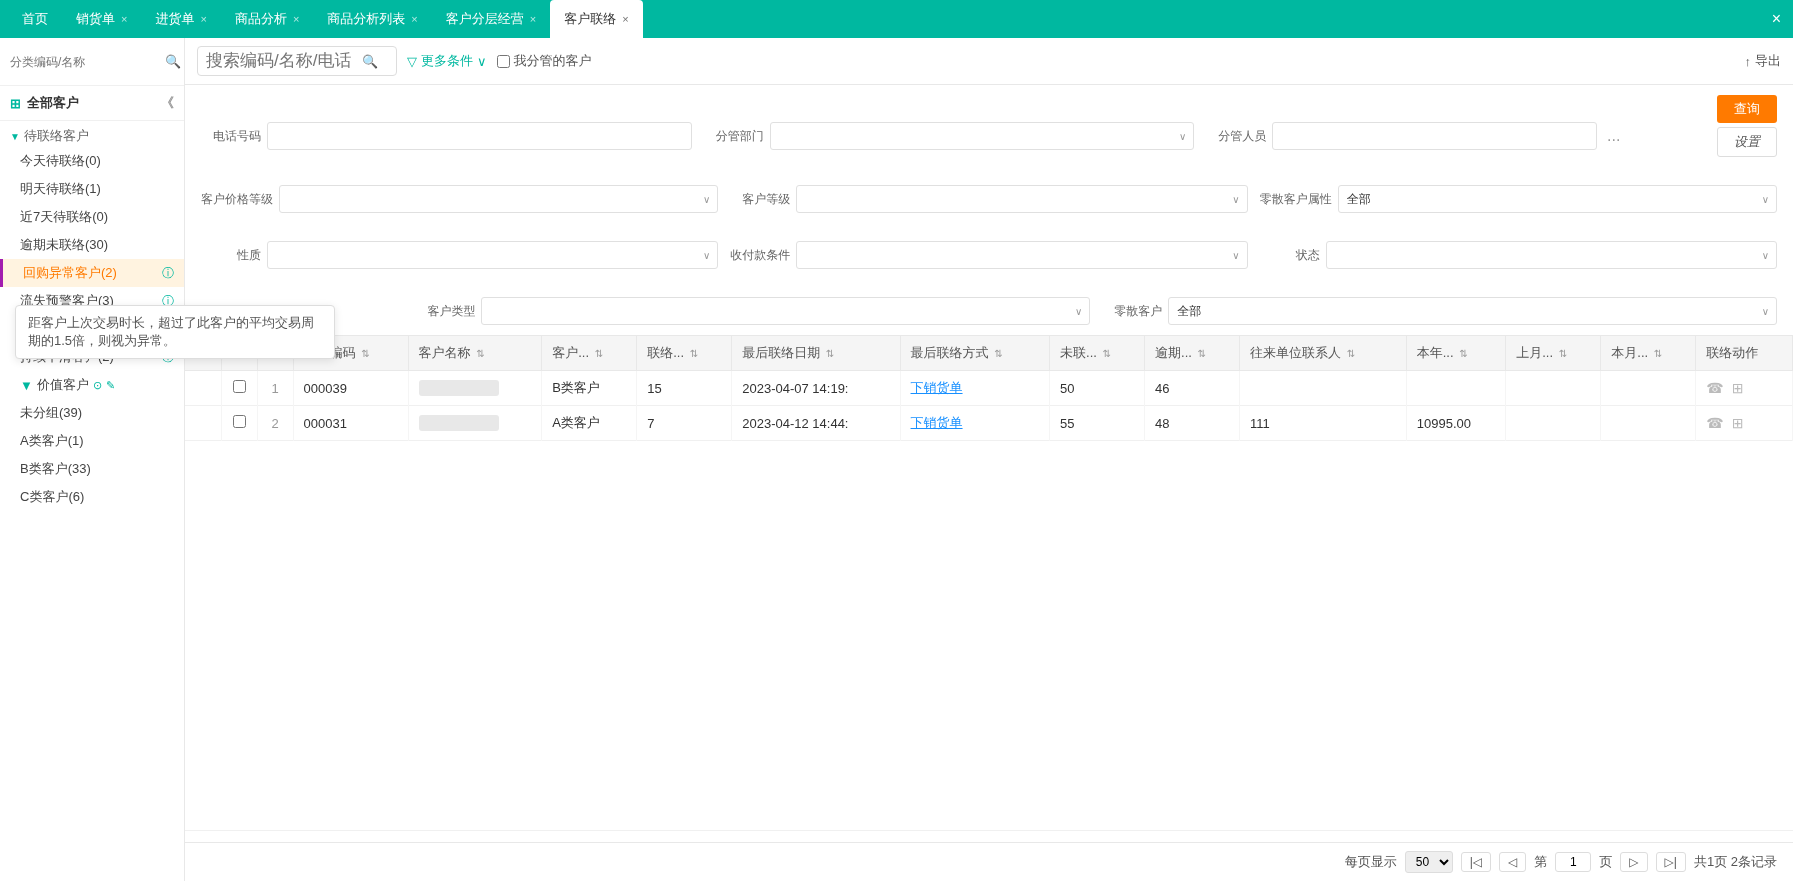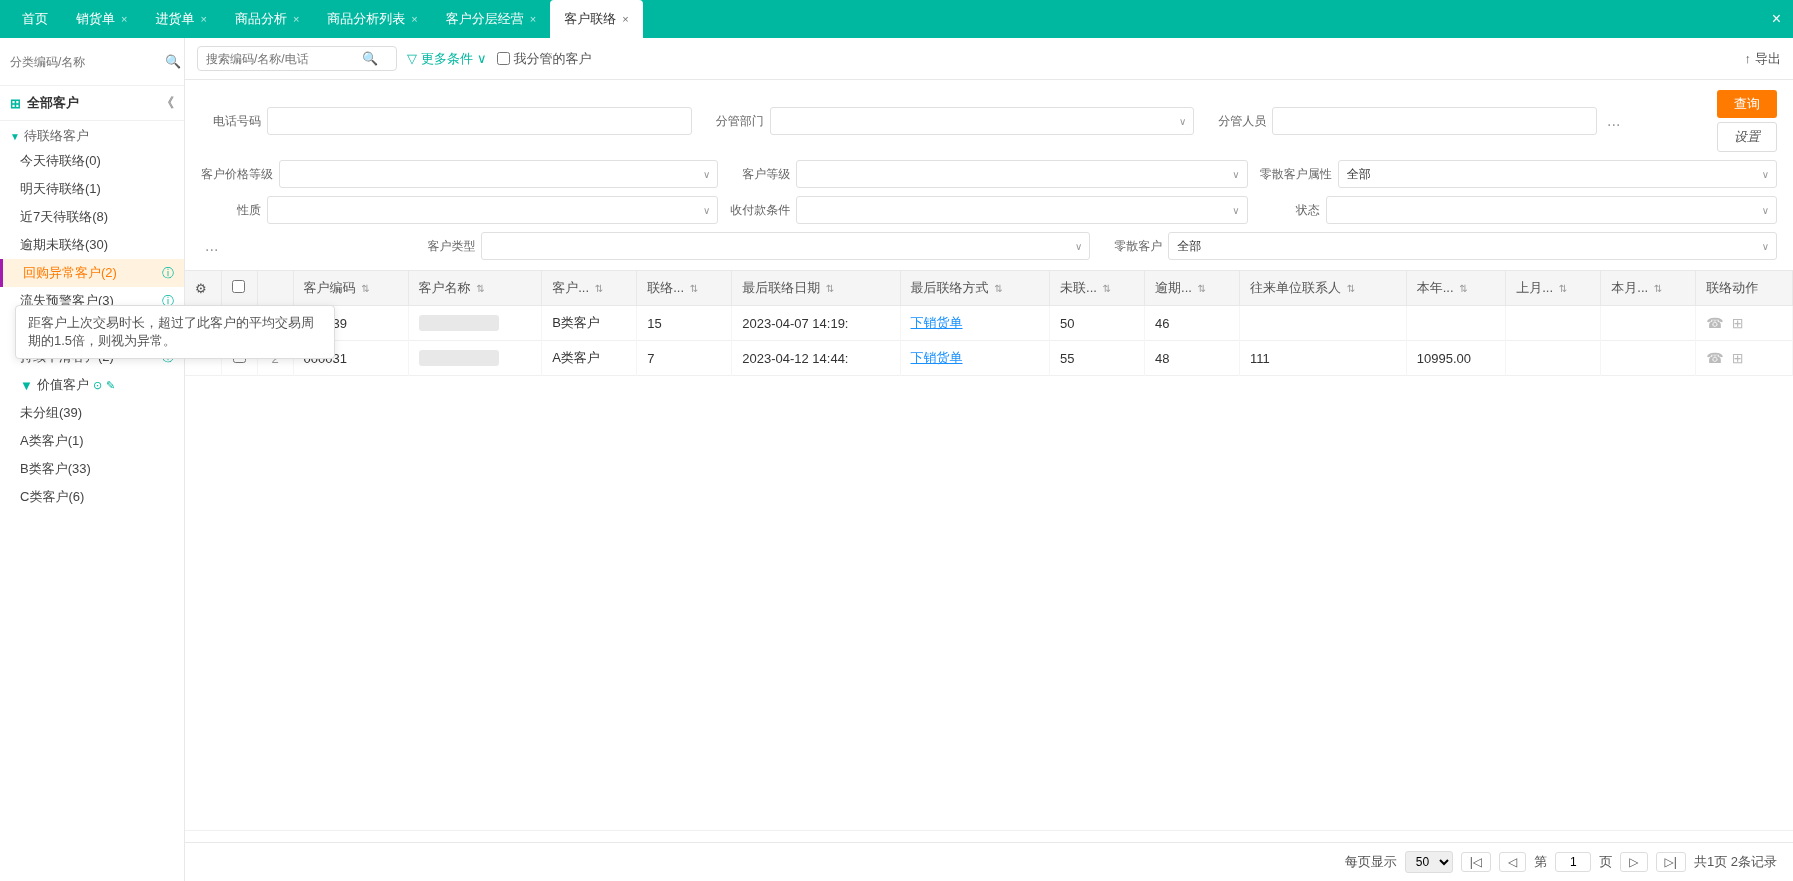--- a/index.html
+++ b/index.html
@@ -164,21 +164,21 @@
       align-items: center;
       border: 1px solid #ddd;
       border-radius: 4px;
       padding: 4px 8px;
       gap: 6px;
       width: 200px;
     }
     .filter-search input {
       border: none;
       outline: none;
-      font-size: 12px;
+      font-size: 17px;
       color: #999;
       width: 150px;
     }
     .more-conditions {
       display: flex;
       align-items: center;
       gap: 4px;
       color: #00b8a0;
       cursor: pointer;
       font-size: 12px;
@@ -213,20 +213,21 @@
       gap: 12px;
       margin-bottom: 8px;
     }
     .filter-row:last-child { margin-bottom: 0; }
     .filter-field {
       display: flex;
       align-items: center;
       gap: 6px;
       flex: 1;
       min-width: 0;
+      margin-top: 20px;
     }
     .filter-label {
       color: #666;
       font-size: 12px;
       white-space: nowrap;
       min-width: 60px;
       text-align: right;
     }
     .filter-input {
       flex: 1;
@@ -455,21 +456,21 @@
       <span class="arrow">▼</span>
       <span>待联络客户</span>
     </div>
     <div class="sidebar-item">
       <span>今天待联络(0)</span>
     </div>
     <div class="sidebar-item">
       <span>明天待联络(1)</span>
     </div>
     <div class="sidebar-item">
-      <span>近7天待联络(8)</span>
+      <span>近7天待联络(0)</span>
     </div>
     <div class="sidebar-item">
       <span>逾期未联络(30)</span>
     </div>
 
     <div class="sidebar-item active" style="display:flex;align-items:center;justify-content:space-between;">
       <span>回购异常客户(2)</span>
       <span style="color:#00b8a0;font-size:12px">ⓘ</span>
     </div>
     <div class="sidebar-item" style="display:flex;align-items:center;justify-content:space-between;">

